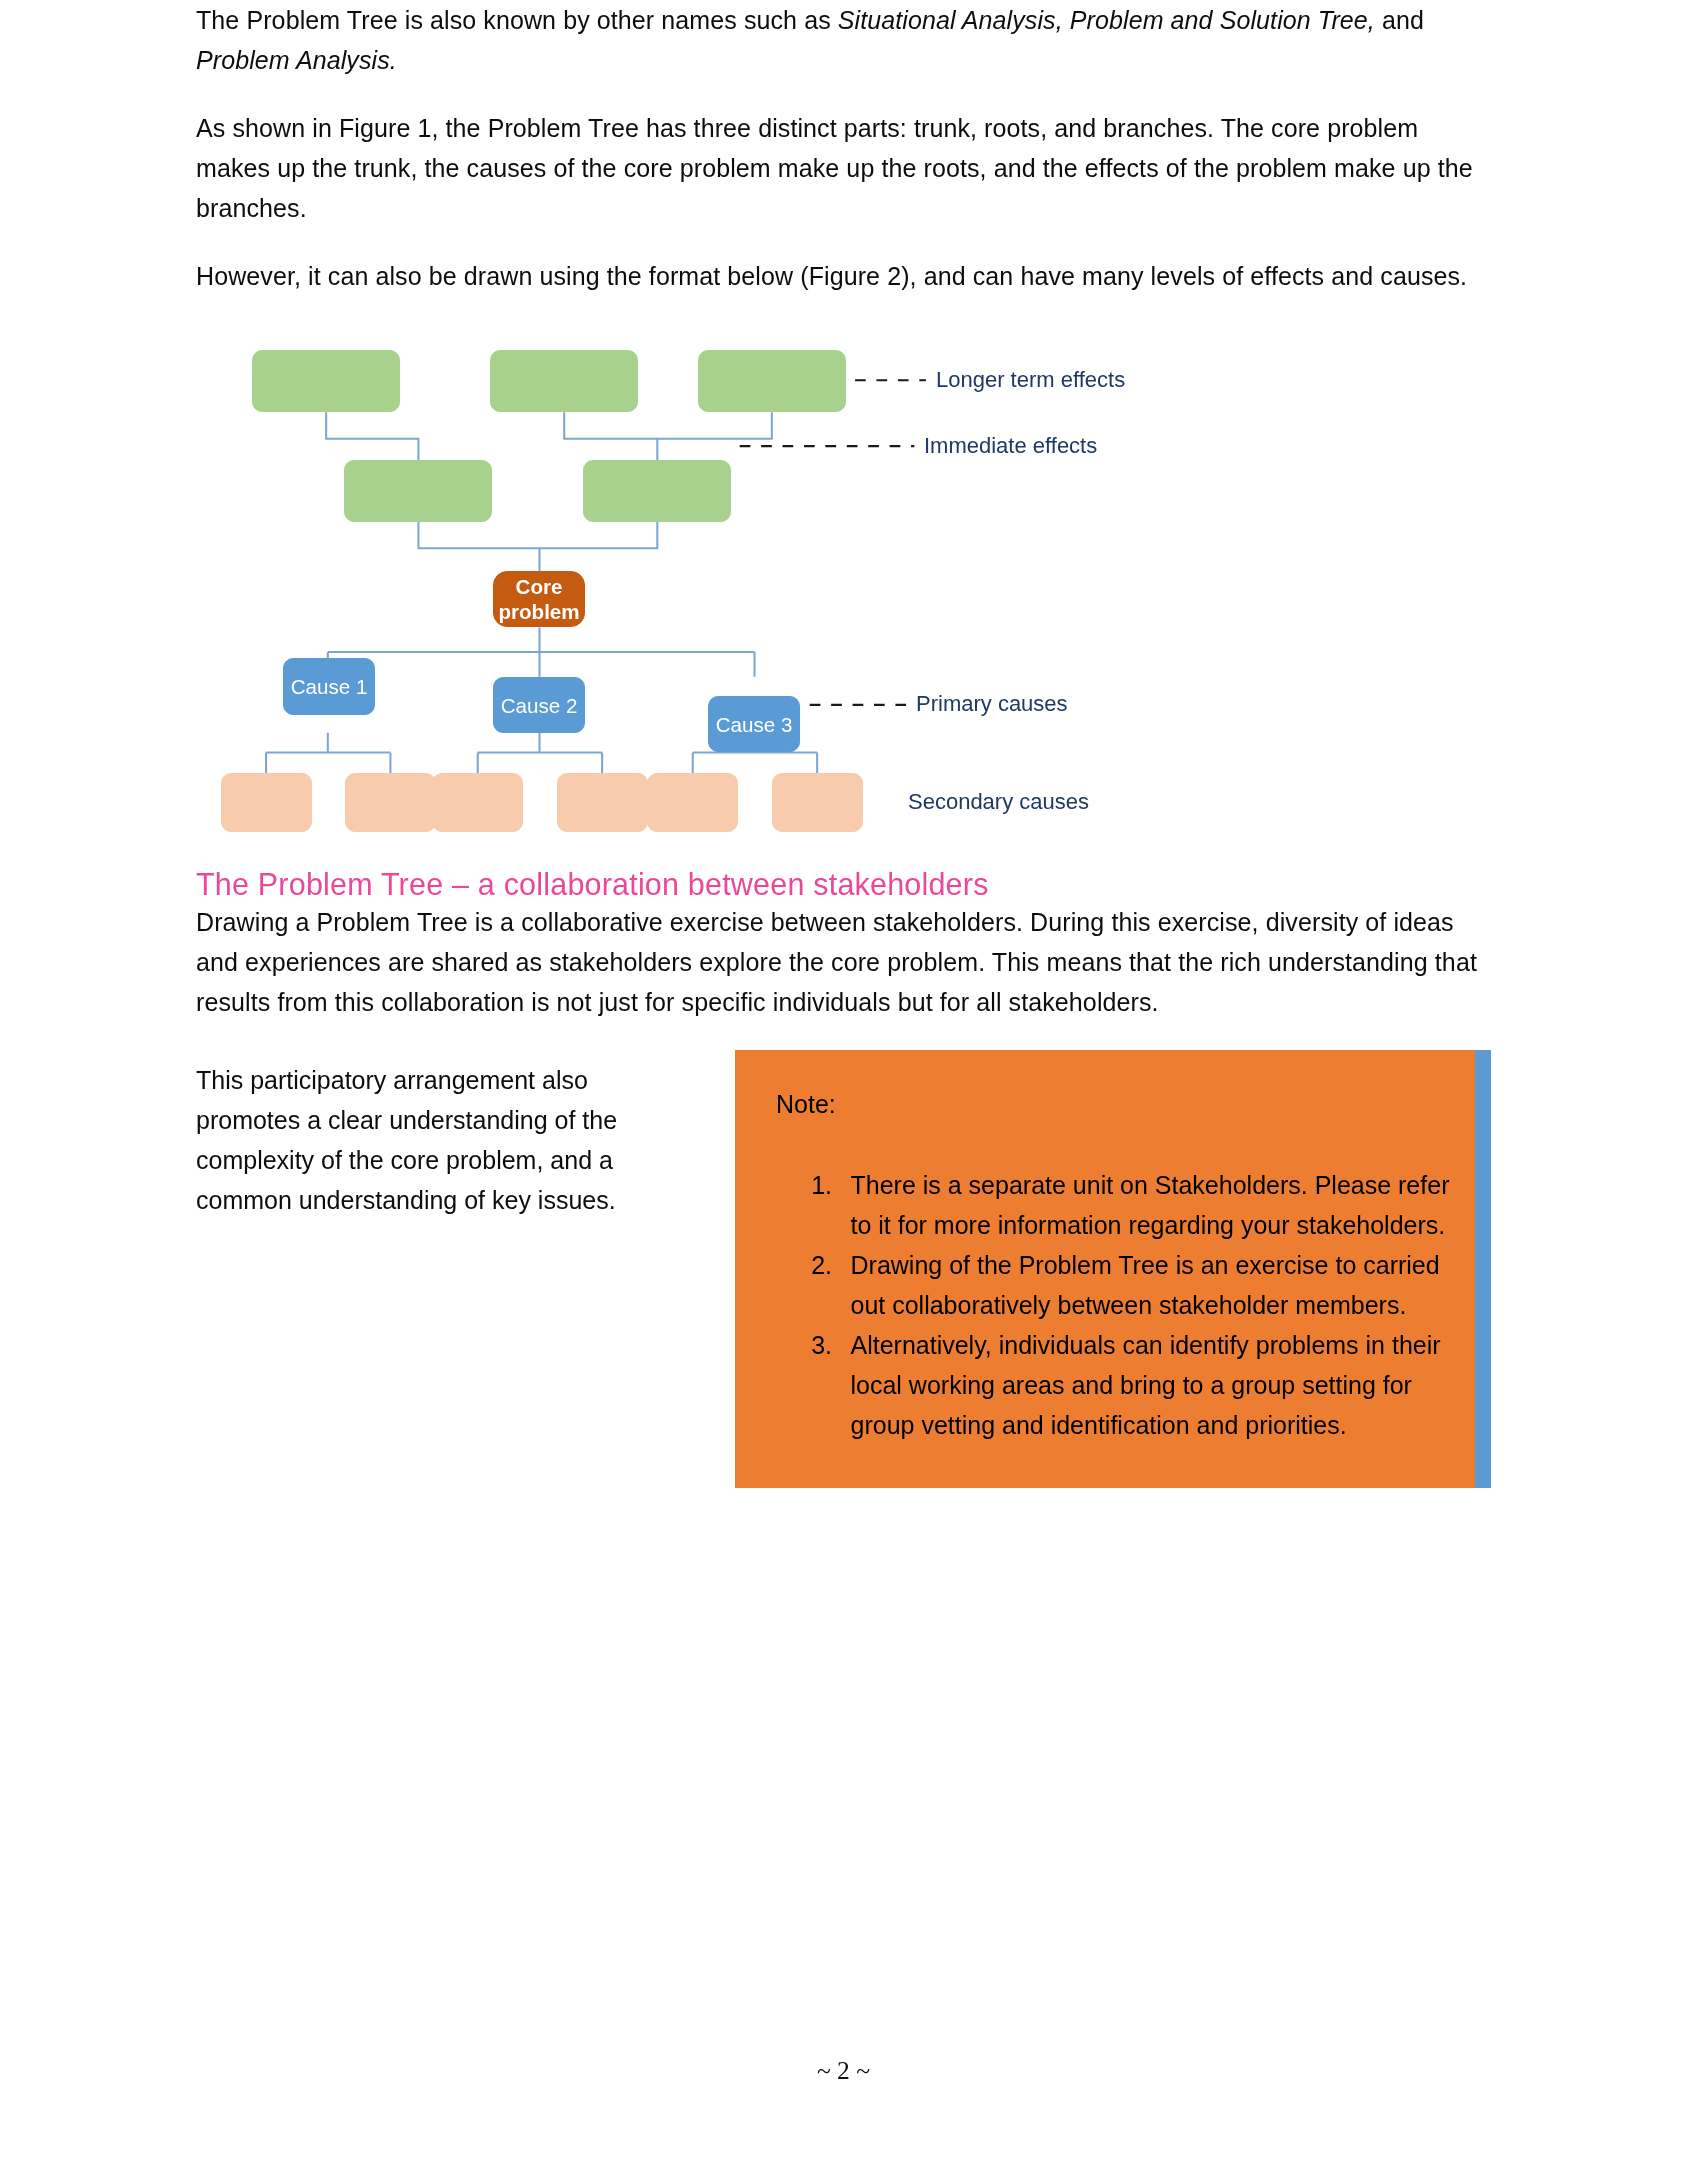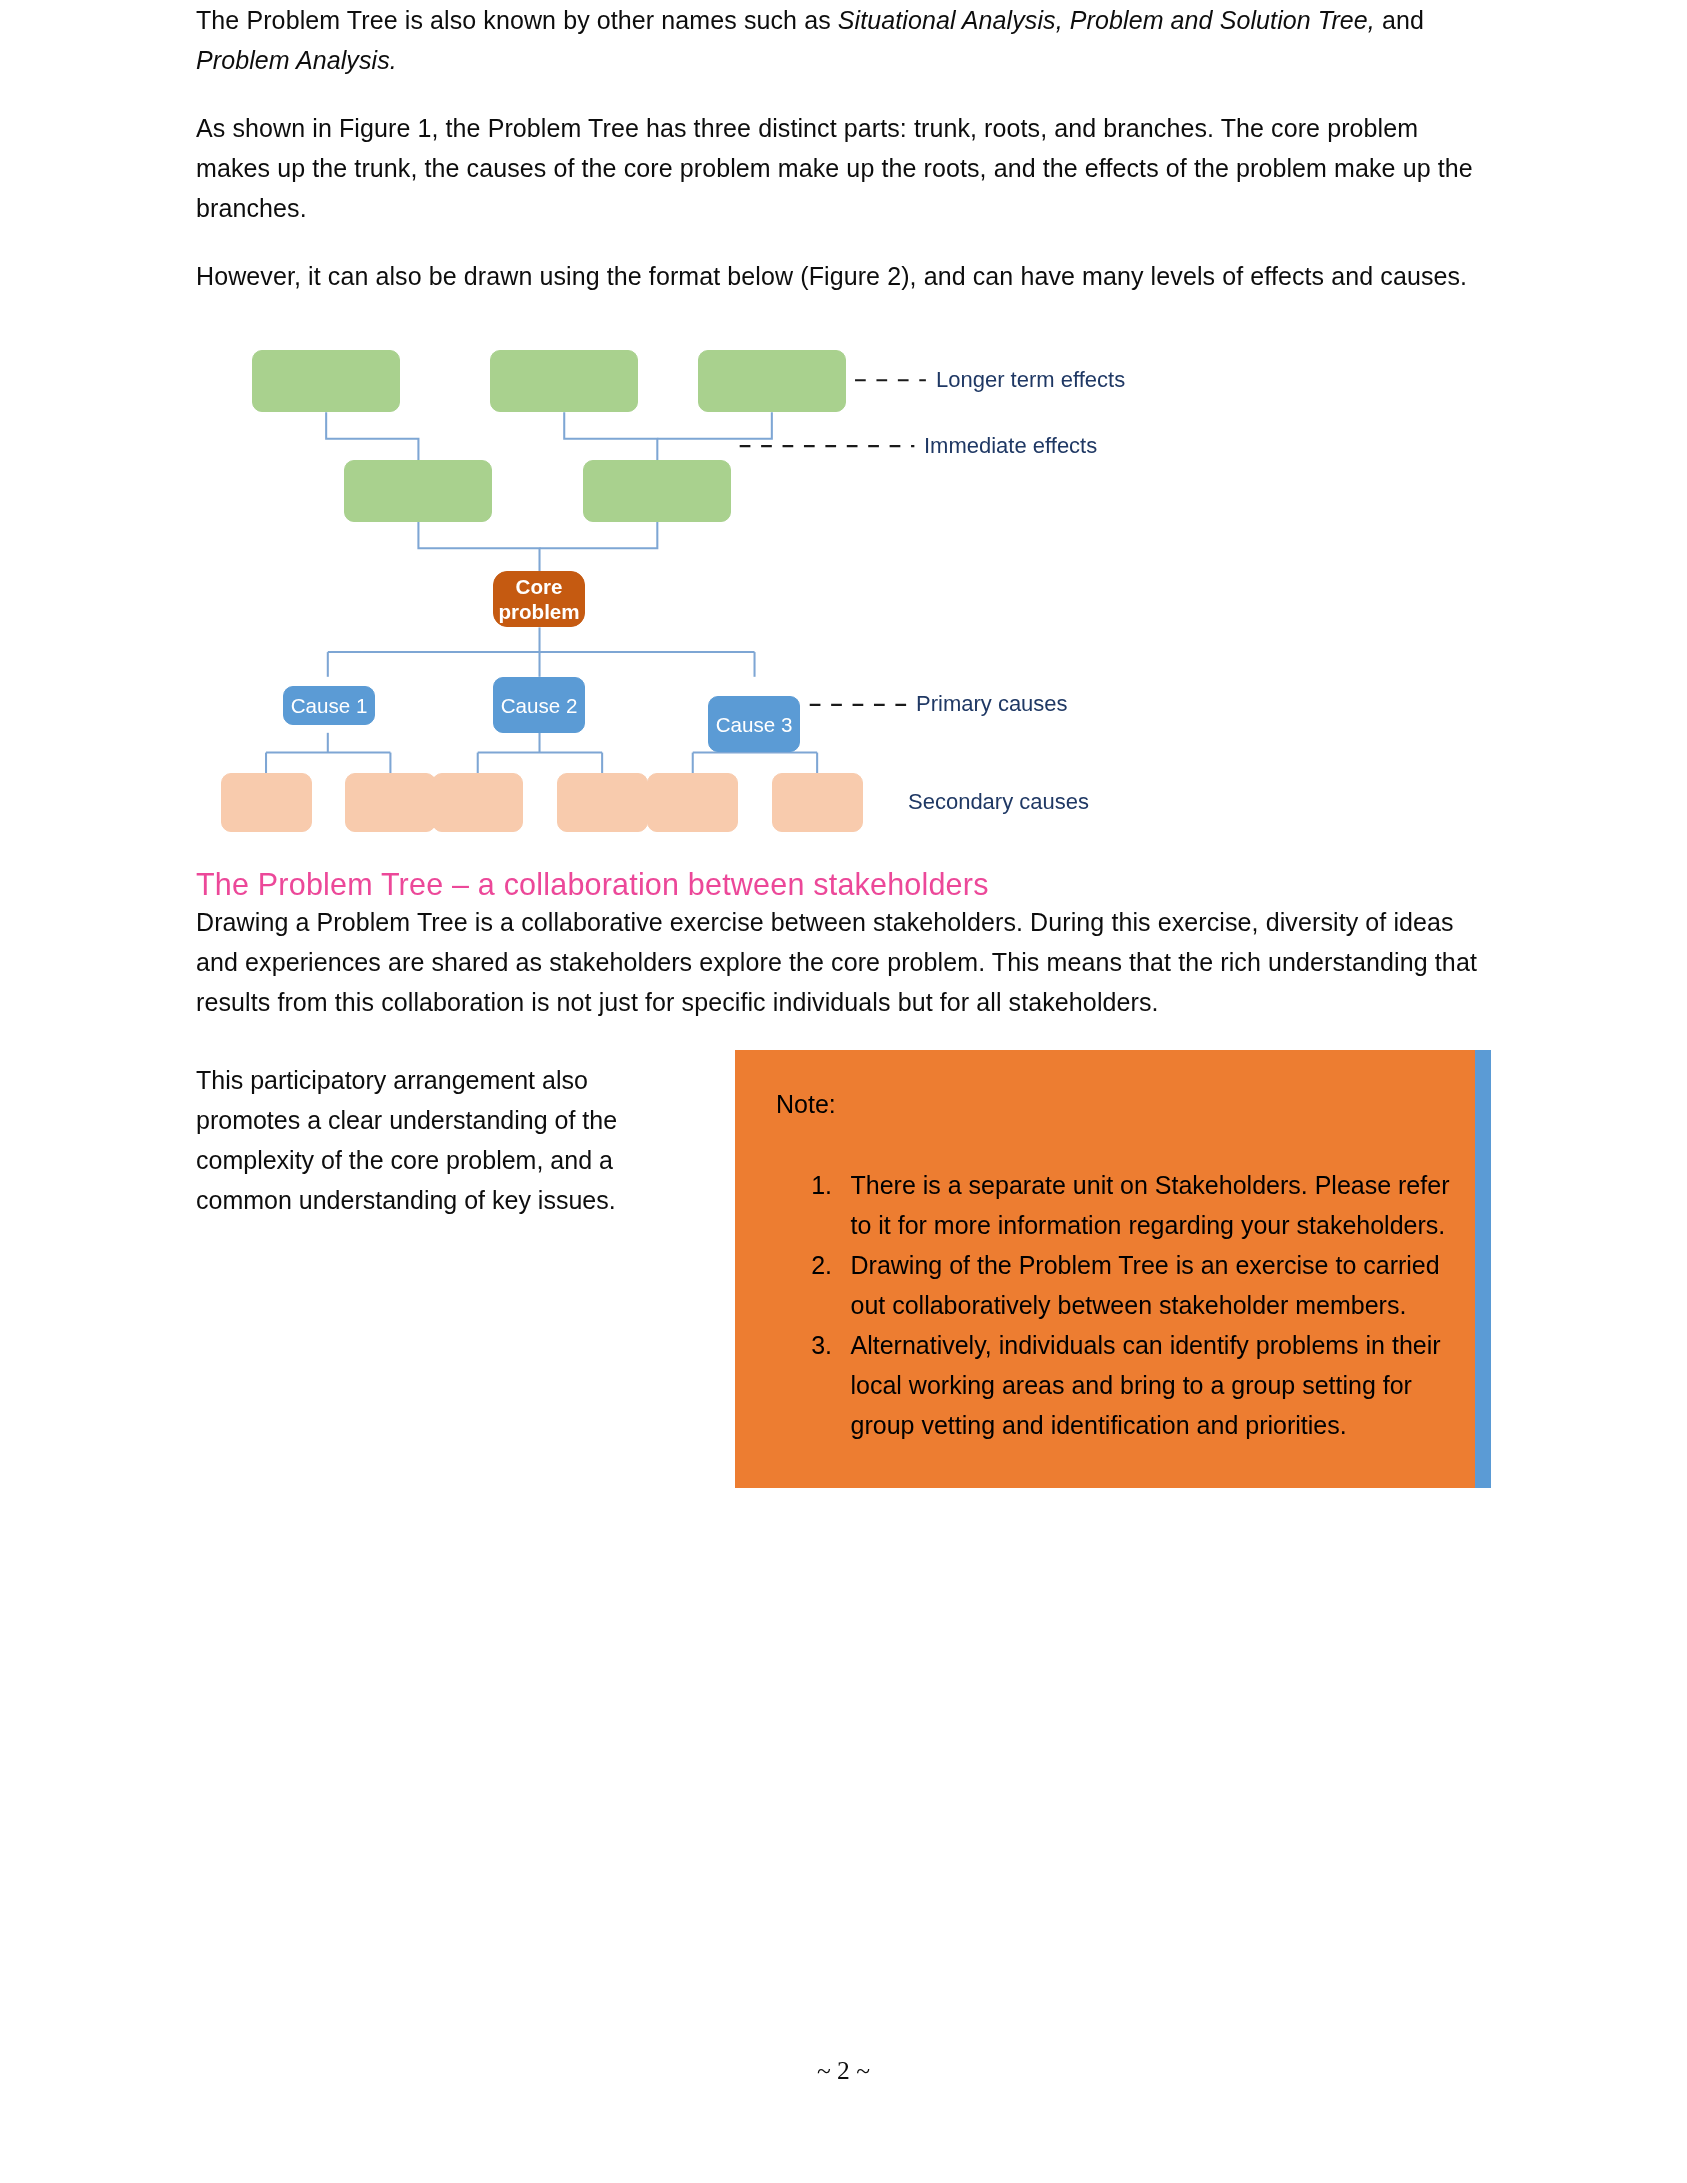--- a/index.html
+++ b/index.html
@@ -236,21 +236,21 @@
         <div class="node green" style="left:148px; top:136px; width:148px; height:62px;"></div>
         <div class="node green" style="left:387px; top:136px; width:148px; height:62px;"></div>
 
         <div class="node core" style="left:297px; top:247px; width:92px; height:56px;">
           <div>
             <div>Core</div>
             <div>problem</div>
           </div>
         </div>
 
-        <div class="node blue" style="left:87px; top:362px; width:92px; height:39px;">
+        <div class="node blue" style="left:87px; top:334px; width:92px; height:57px;">
             <span>Cause 1</span>
           </div>
         <div class="node blue" style="left:297px; top:353px; width:92px; height:56px;">
             <span>Cause 2</span>
           </div>
         <div class="node blue" style="left:512px; top:372px; width:92px; height:56px;">
             <span>Cause 3</span>
           </div>
 
         <div class="node peach" style="left:25px;  top:449px; width:91px; height:59px;"></div>

